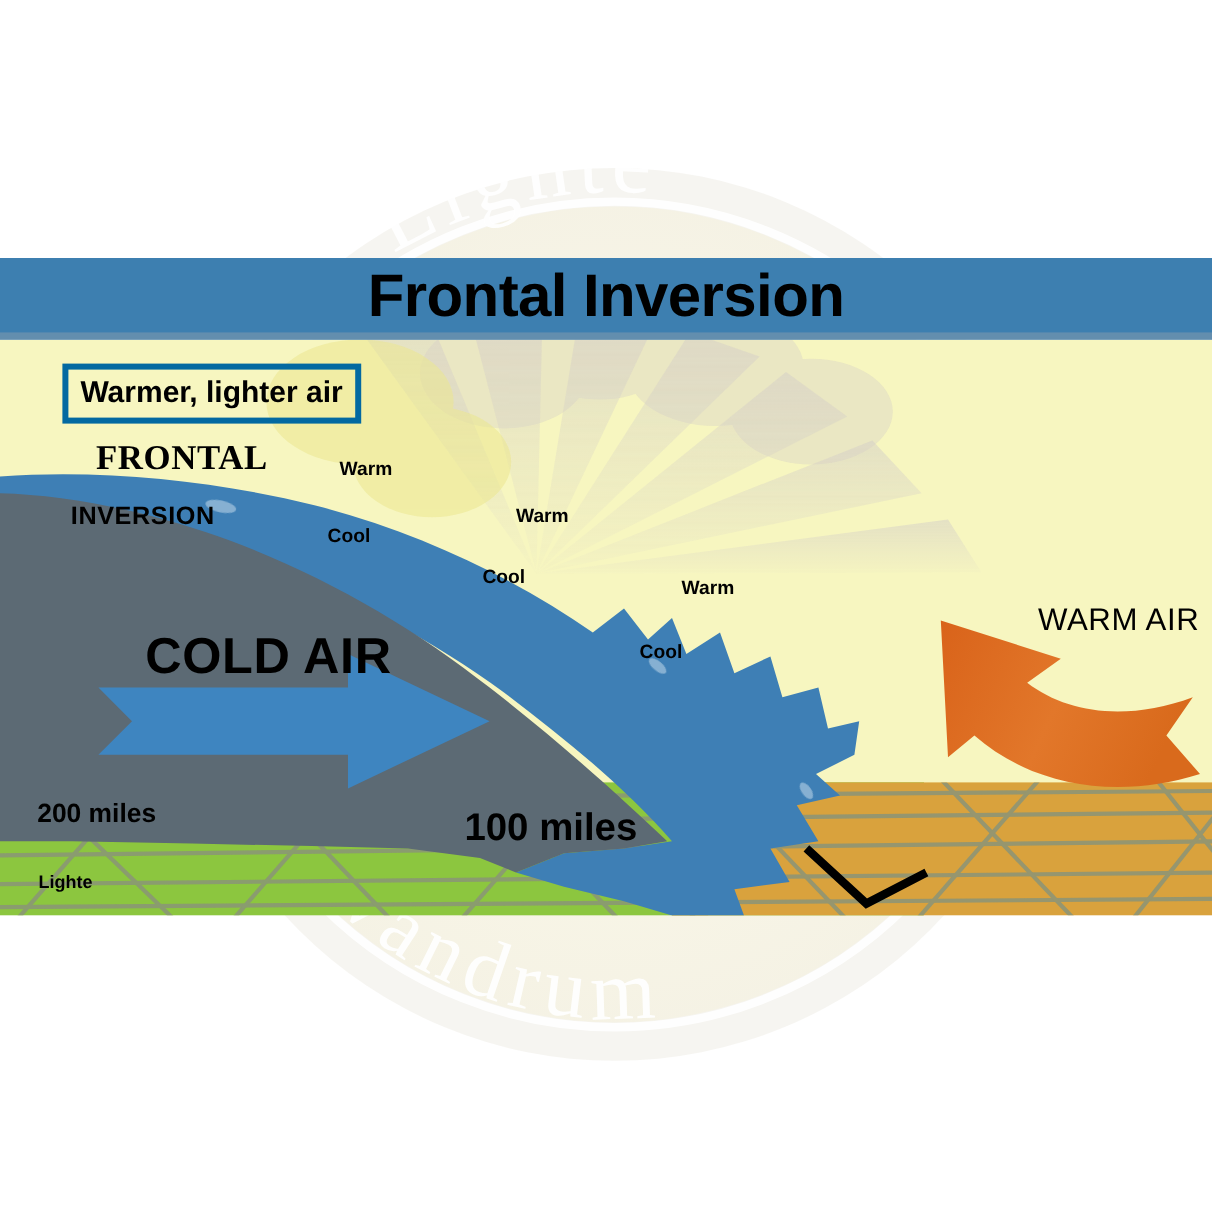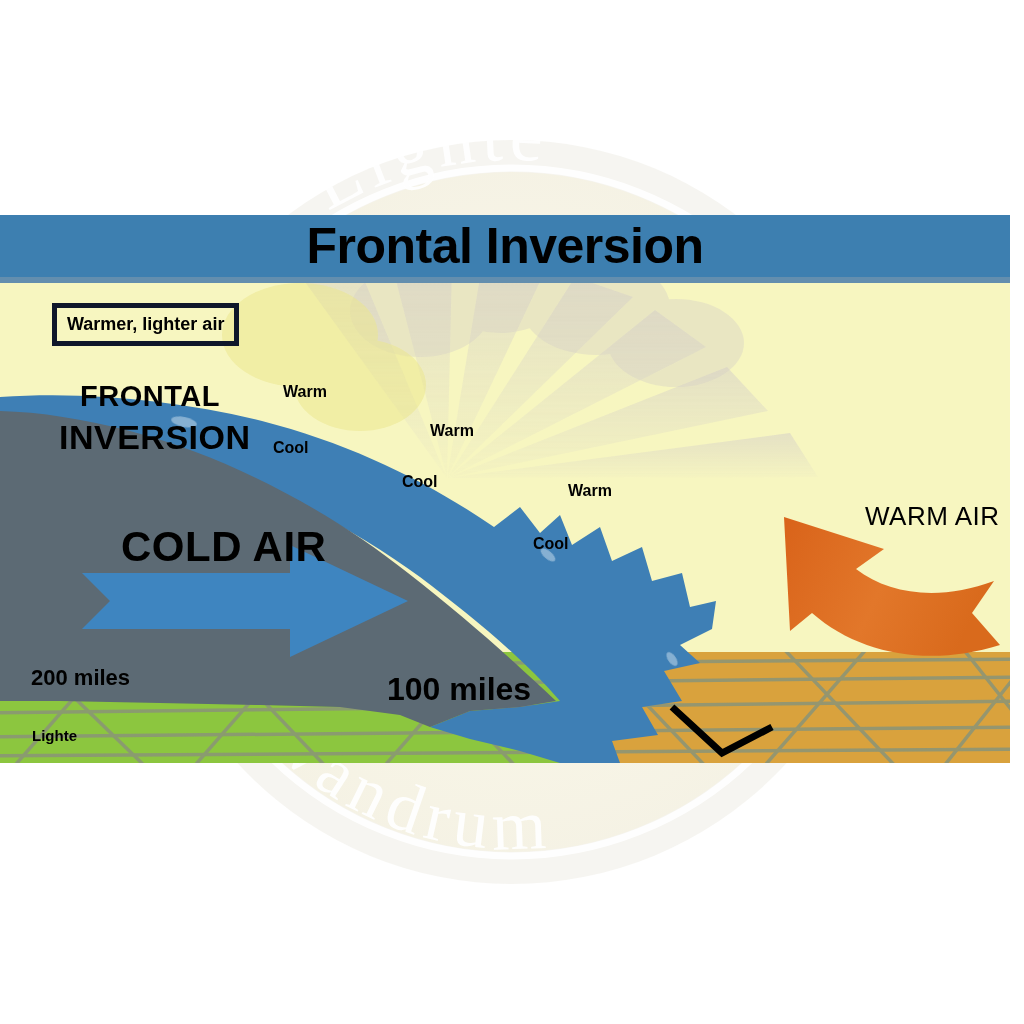--- a/index.html
+++ b/index.html
@@ -50,31 +50,31 @@
     left: 0;
     top: 6px;
     width: 1010px;
     text-align: center;
     font-size: 50px;
     font-weight: bold;
     letter-spacing: -0.5px;
   }
 
   .boxed {
-    border: 5px solid #0f172a;
+    border: 5px solid #0369a1;
     background: transparent;
     padding: 7px 10px 8px 10px;
-    font-size: 18px;
+    font-size: 25px;
     font-weight: bold;
   }
   #warmer-lighter-box { left: 52px; top: 88px; }
   #cooler-heavier-box { left: 58px; top: 256px; }
 
-  #frontal-word  { left: 80px;  top: 167px; font-size: 29px; font-weight: bold; letter-spacing: .5px; }
-  #inversion-word{ left: 59px;  top: 205px; font-size: 34px; font-weight: bold; letter-spacing: .5px; }
+  #frontal-word  { left: 80px;  top: 153px; font-size: 29px; font-weight: bold; letter-spacing: .5px; font-family: Liberation Serif, serif; }
+  #inversion-word{ left: 59px;  top: 205px; font-size: 21px; font-weight: bold; letter-spacing: .5px; }
   #cold-air-word { left: 121px; top: 311px; font-size: 42px; font-weight: bold; letter-spacing: .5px; }
   #warm-air-word { left: 865px; top: 288px; font-size: 26px; font-weight: normal; letter-spacing: .5px; }
 
   .wc { font-size: 16px; font-weight: bold; }
   #wc-warm-0 { left: 283px; top: 169px; }
   #wc-cool-0 { left: 273px; top: 225px; }
   #wc-warm-1 { left: 430px; top: 208px; }
   #wc-cool-1 { left: 402px; top: 259px; }
   #wc-warm-2 { left: 568px; top: 268px; }
   #wc-cool-2 { left: 533px; top: 321px; }

